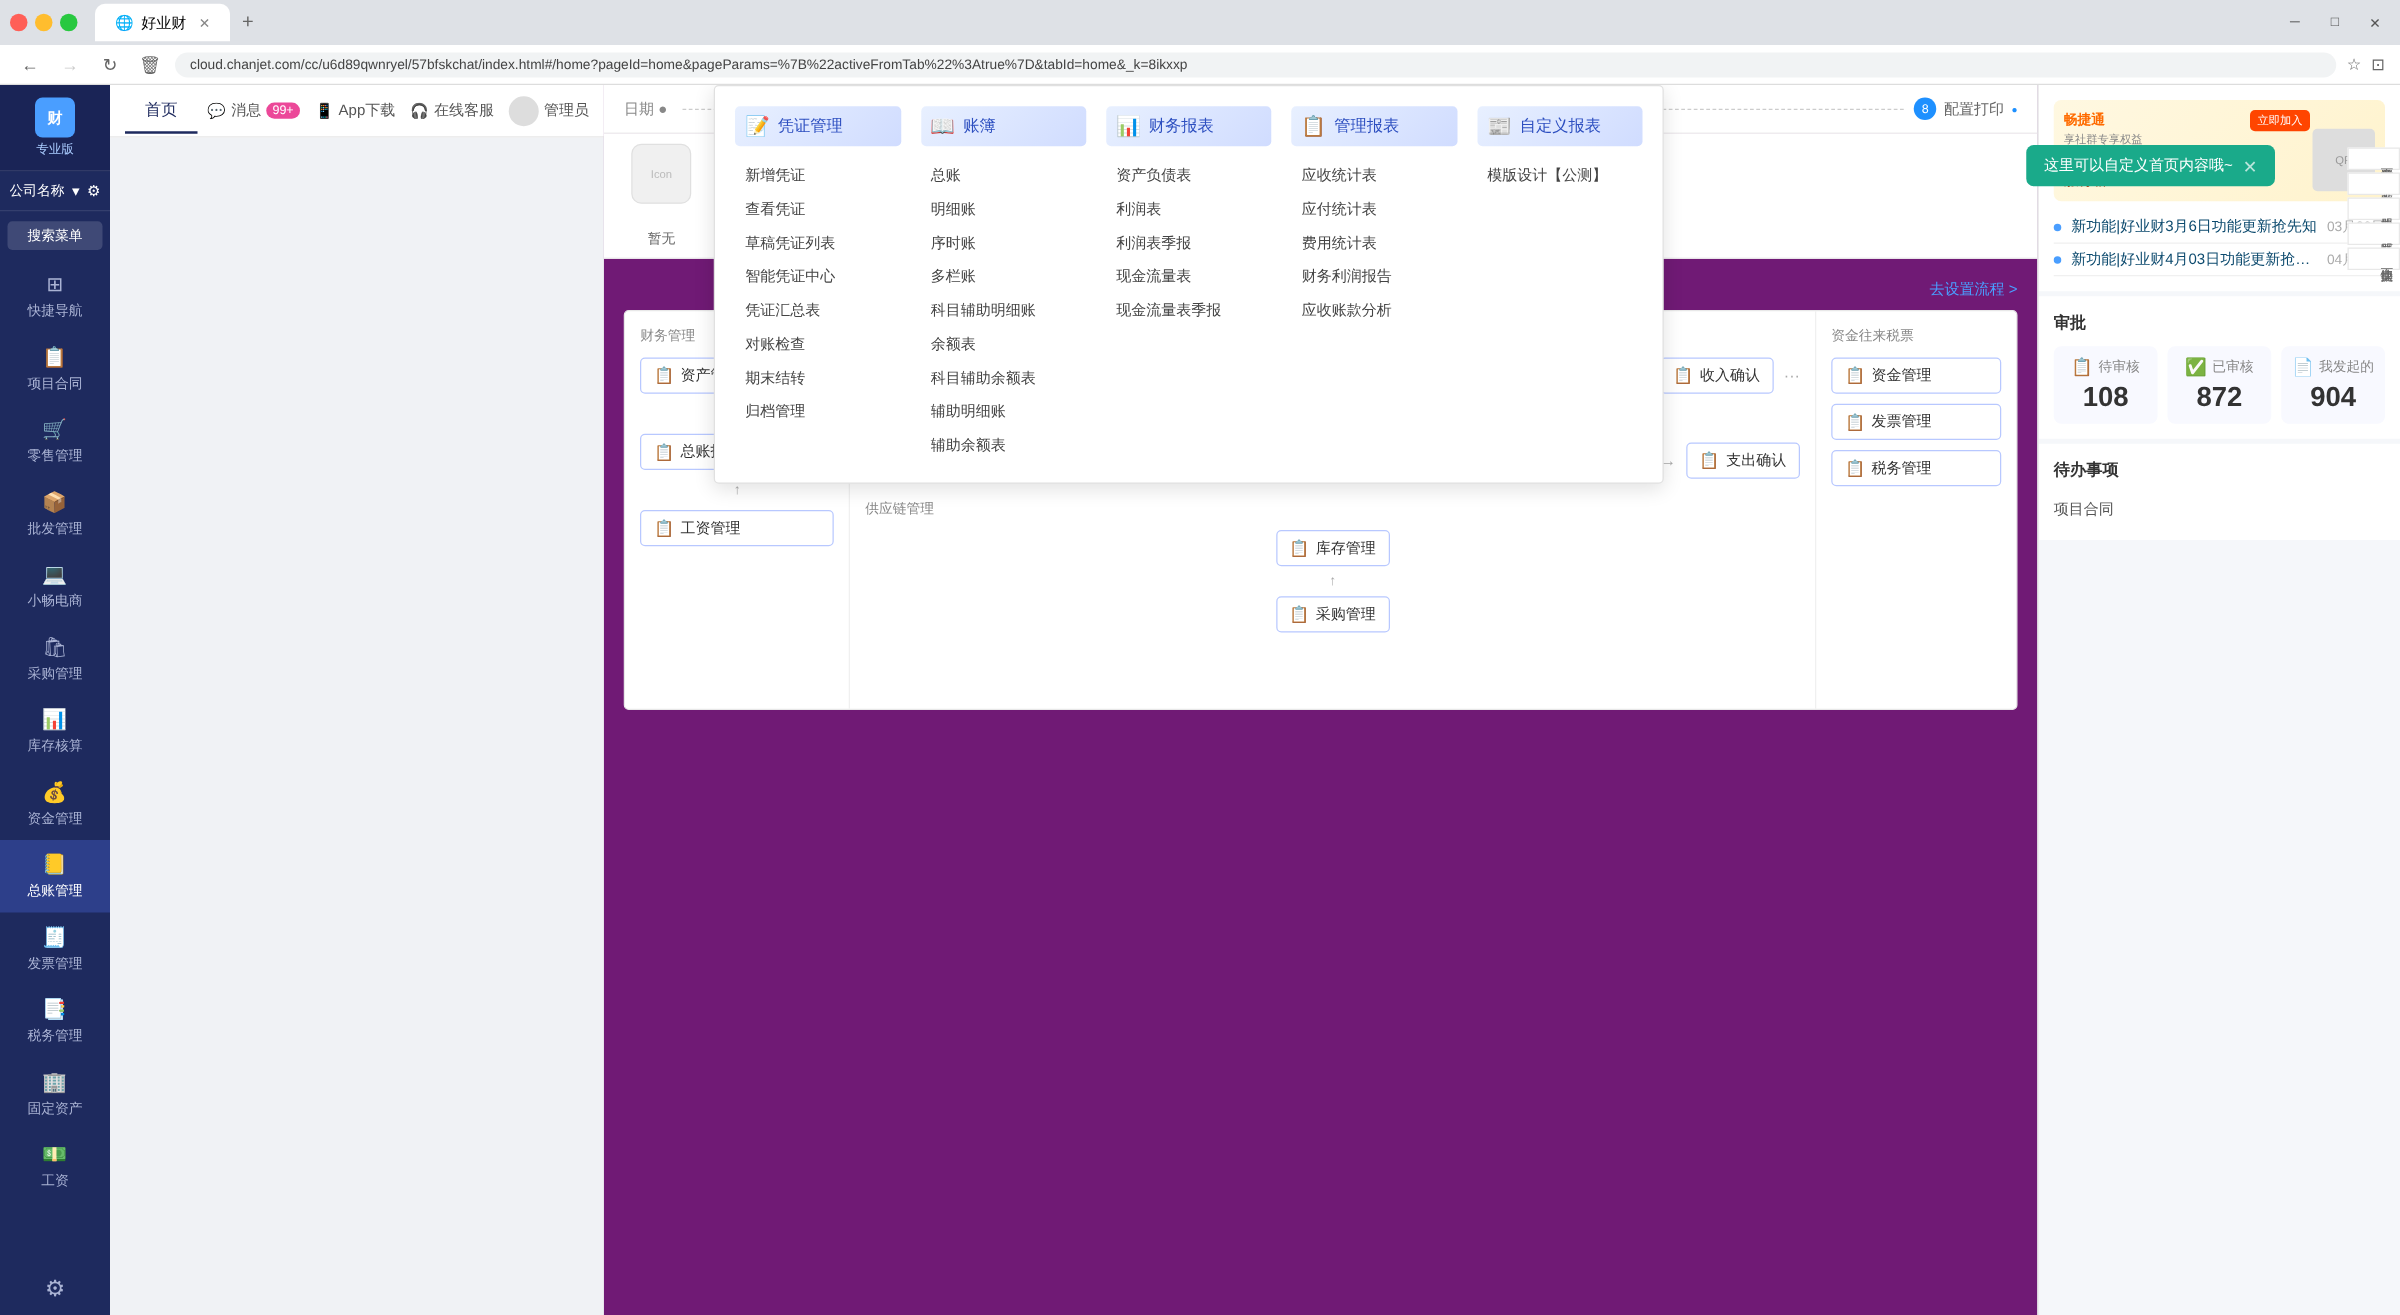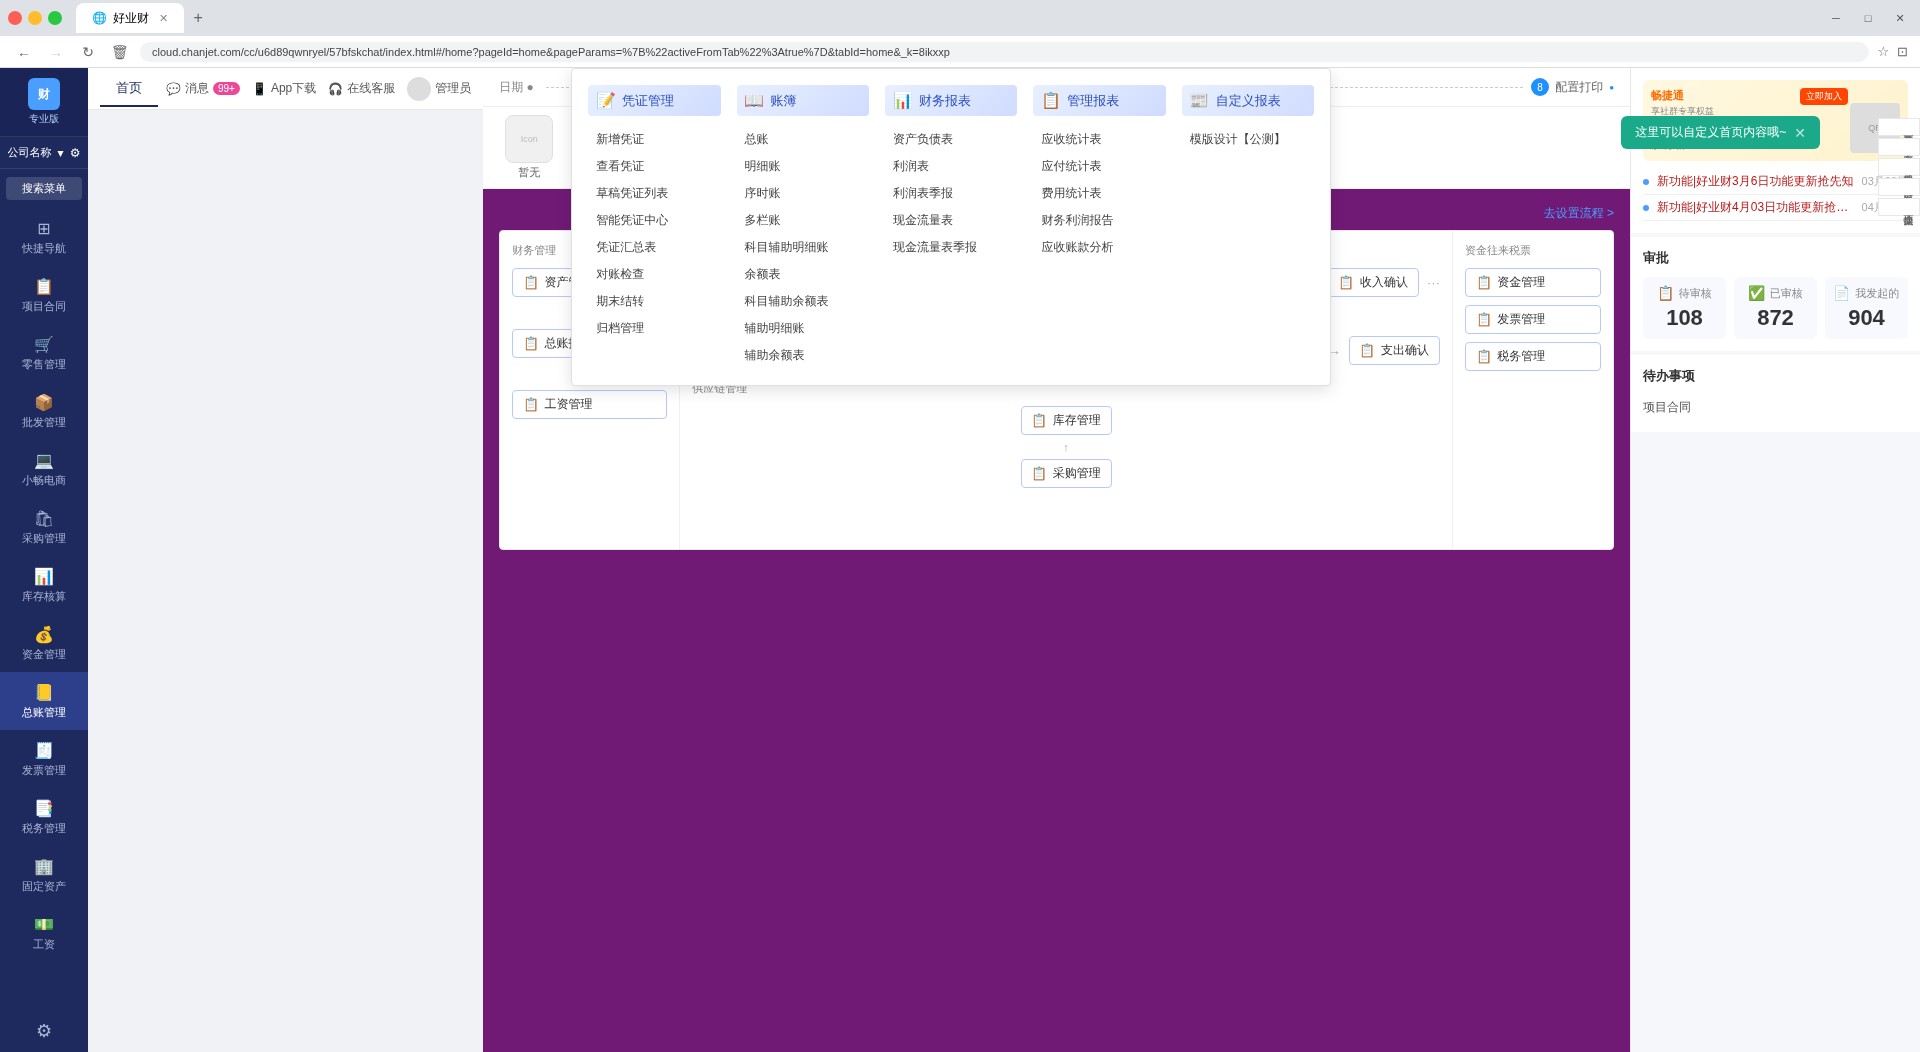--- a/index.html
+++ b/index.html
@@ -58,38 +58,38 @@
     .left-panel { flex: 1; overflow: auto; background: #701a75; padding: 0; }
 
     
     .progress-section { background: white; padding: 10px 16px; display: flex; align-items: center; gap: 8px; font-size: 12px; color: #666; border-bottom: 1px solid #eee; overflow: hidden; }
     .progress-step { display: flex; align-items: center; gap: 6px; white-space: nowrap; }
     .step-num { width: 18px; height: 18px; border-radius: 50%; background: #1e90ff; color: white; font-size: 10px; display: flex; align-items: center; justify-content: center; }
     .step-dot { color: #1e90ff; font-size: 8px; }
 
     
     .shortcuts-bar { background: white; padding: 8px 16px; display: flex; align-items: center; gap: 12px; border-bottom: 1px solid #eee; }
-    .shortcut-item { display: flex; flex-direction: column; align-items: center; gap: 2px; cursor: pointer; min-width: 60px; }
+    .shortcut-item { display: flex; flex-direction: column; align-items: center; gap: 20px; cursor: pointer; min-width: 60px; }
     .shortcut-icon-box { width: 48px; height: 48px; background: #f0f0f0; border-radius: 8px; display: flex; align-items: center; justify-content: center; color: #999; font-size: 11px; border: 1px solid #e0e0e0; }
     .shortcut-label { font-size: 11px; color: #666; }
     .shortcut-gear { background: #4a9eff; color: white; }
 
     
     .right-panel { width: 290px; background: #f5f7fa; border-left: 1px solid #e8e8e8; display: flex; flex-direction: column; overflow: hidden; }
     .right-section { background: white; margin-bottom: 4px; padding: 12px; }
     .right-section-title { font-size: 13px; font-weight: 600; color: #333; margin-bottom: 10px; }
 
     
     .activity-card { background: linear-gradient(135deg, #fff8e1, #fff3cd); border-radius: 6px; padding: 8px; margin-bottom: 8px; position: relative; overflow: hidden; }
     .qr-placeholder { width: 50px; height: 50px; background: #ddd; border-radius: 4px; margin-left: auto; display: flex; align-items: center; justify-content: center; font-size: 9px; color: #999; }
 
     
     .news-item { display: flex; align-items: center; gap: 8px; padding: 4px 0; border-bottom: 1px solid #f0f0f0; font-size: 12px; }
     .news-dot { width: 6px; height: 6px; border-radius: 50%; background: #4a9eff; flex-shrink: 0; }
-    .news-text { flex: 1; color: #b91c1c; overflow: hidden; text-overflow: ellipsis; white-space: nowrap; }
+    .news-text { flex: 1; color: #0c4a6e; overflow: hidden; text-overflow: ellipsis; white-space: nowrap; }
     .news-date { color: #aaa; font-size: 11px; flex-shrink: 0; }
 
     
     .approval-cards { display: flex; gap: 8px; }
     .approval-card { flex: 1; background: #f8f9ff; border-radius: 6px; padding: 8px; text-align: center; }
     .approval-label { font-size: 11px; color: #888; display: flex; align-items: center; justify-content: center; gap: 4px; }
     .approval-num { font-size: 22px; font-weight: bold; color: #333; margin-top: 4px; }
     .approval-icon-blue { color: #4a9eff; font-size: 14px; }
     .approval-icon-green { color: #52c41a; font-size: 14px; }
     .approval-icon-purple { color: #722ed1; font-size: 14px; }

